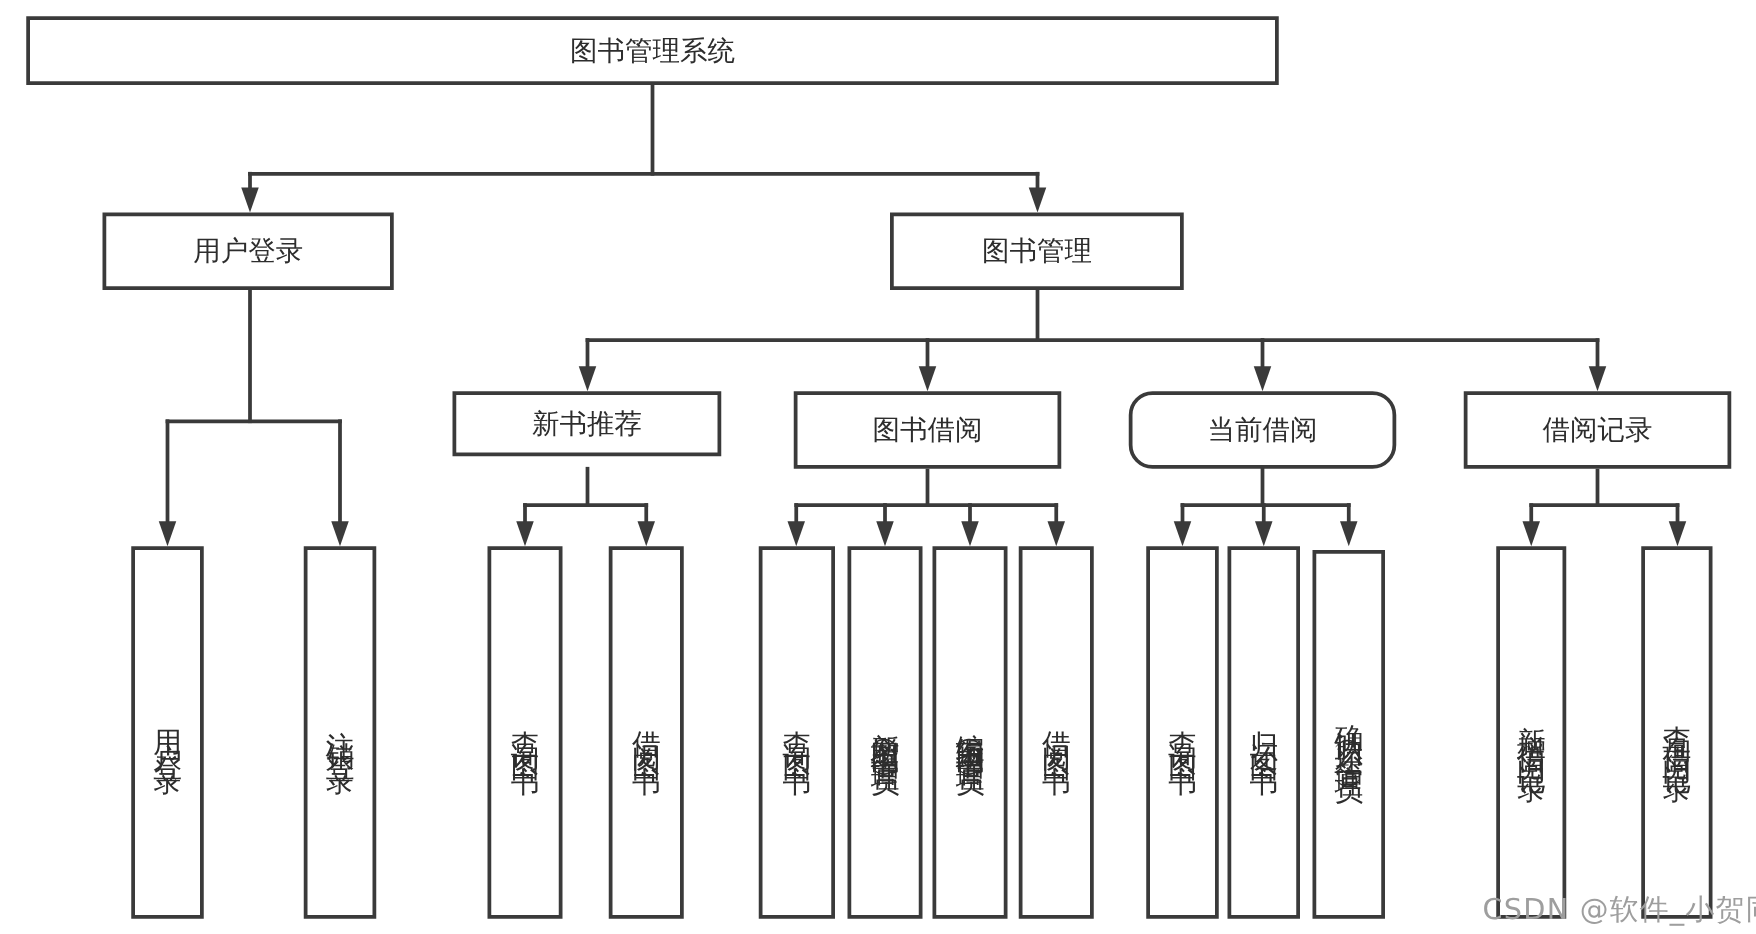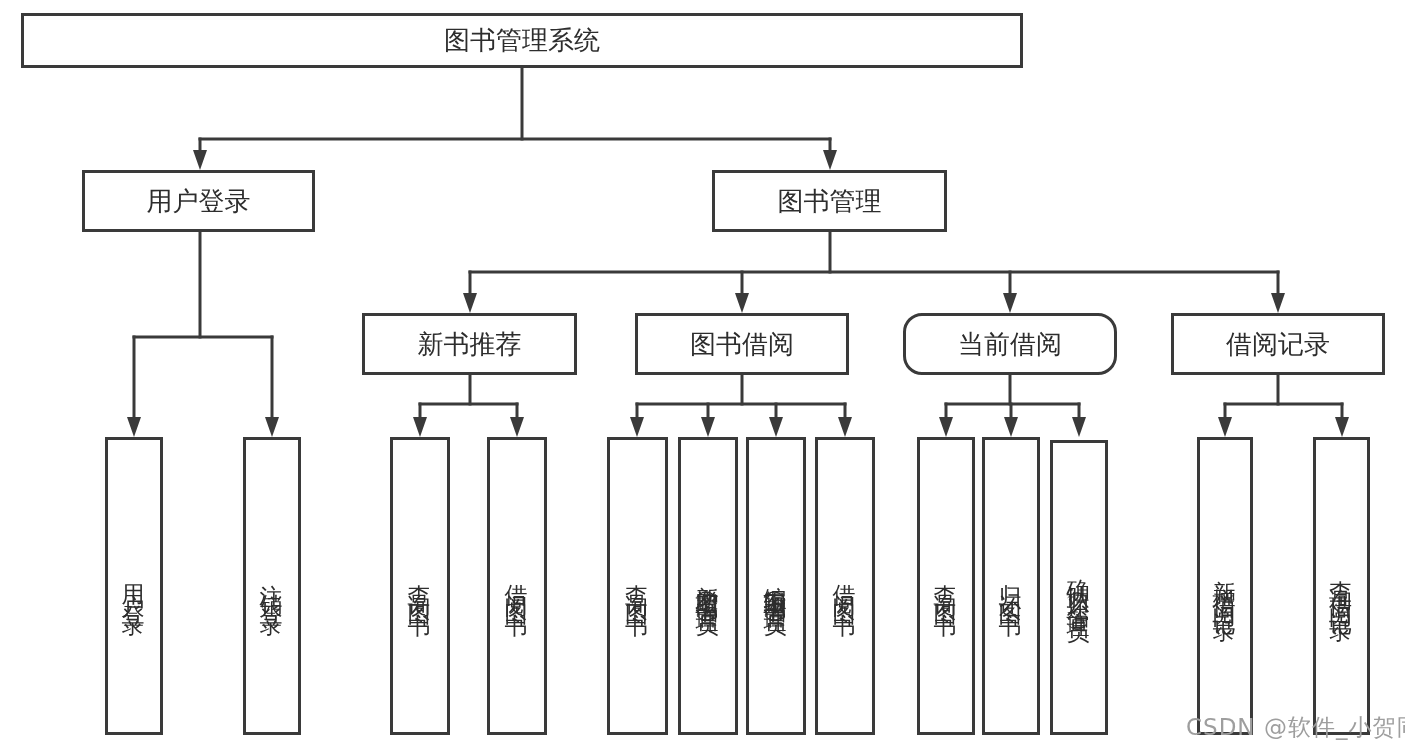--- a/index.html
+++ b/index.html
@@ -11,21 +11,21 @@
     overflow:hidden;
   }
   #wires{position:absolute;left:0;top:0;width:1405px;height:747px;}
   .box{
     position:absolute;
     box-sizing:border-box;
     border:3px solid #3a3a3a;
     background:#ffffff;
     display:flex;align-items:center;justify-content:center;
     color:#2d2d2d;
-    font-size:26px;
+    font-size:22px;
     white-space:nowrap;
   }
   .vbox{
     position:absolute;
     box-sizing:border-box;
     border:3px solid #3a3a3a;
     background:#ffffff;
     display:flex;align-items:center;justify-content:center;
     color:#2d2d2d;
     font-size:23px;
@@ -117,21 +117,21 @@
       <polygon points="1218,417 1232,417 1225,437"></polygon>
       <polygon points="1335,417 1349,417 1342,437"></polygon>
     </g>
   </svg>
 
   <div class="box" style="left:21px;top:13px;width:1002px;height:55px;">图书管理系统</div>
 
   <div class="box" style="left:82px;top:170px;width:233px;height:62px;">用户登录</div>
   <div class="box" style="left:712px;top:170px;width:235px;height:62px;">图书管理</div>
 
-  <div class="box" style="left:362px;top:313px;width:215px;height:62px;">新书推荐</div>
+  <div class="box" style="left:362px;top:313px;width:215px;height:52px;">新书推荐</div>
   <div class="box" style="left:635px;top:313px;width:214px;height:62px;">图书借阅</div>
   <div class="box" style="left:903px;top:313px;width:214px;height:62px;border-radius:19px;">当前借阅</div>
   <div class="box" style="left:1171px;top:313px;width:214px;height:62px;">借阅记录</div>
 
   <div class="vbox ls10" style="left:105px;top:437px;width:58px;height:298px;">
     <span>用户登录</span>
   </div>
   <div class="vbox ls10" style="left:243px;top:437px;width:58px;height:298px;">
     <span>注销登录</span>
   </div>

